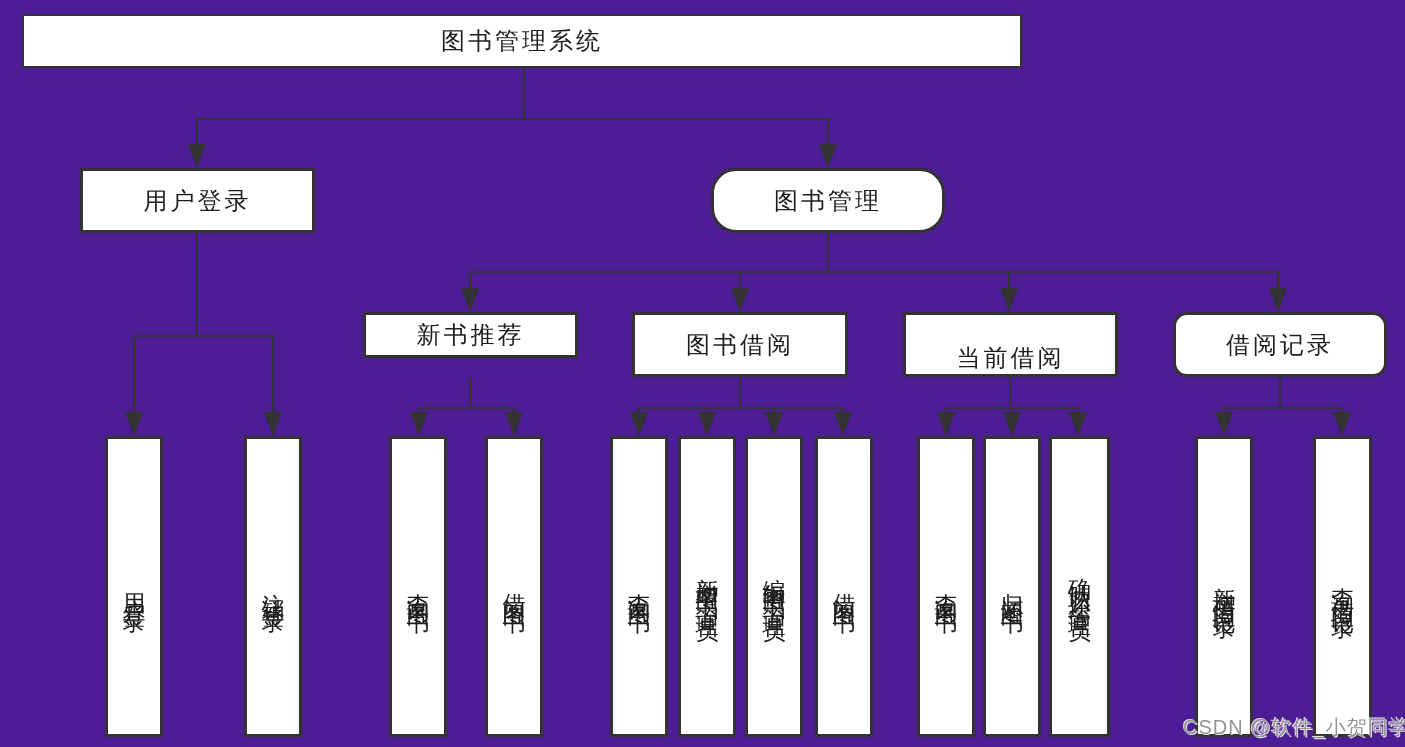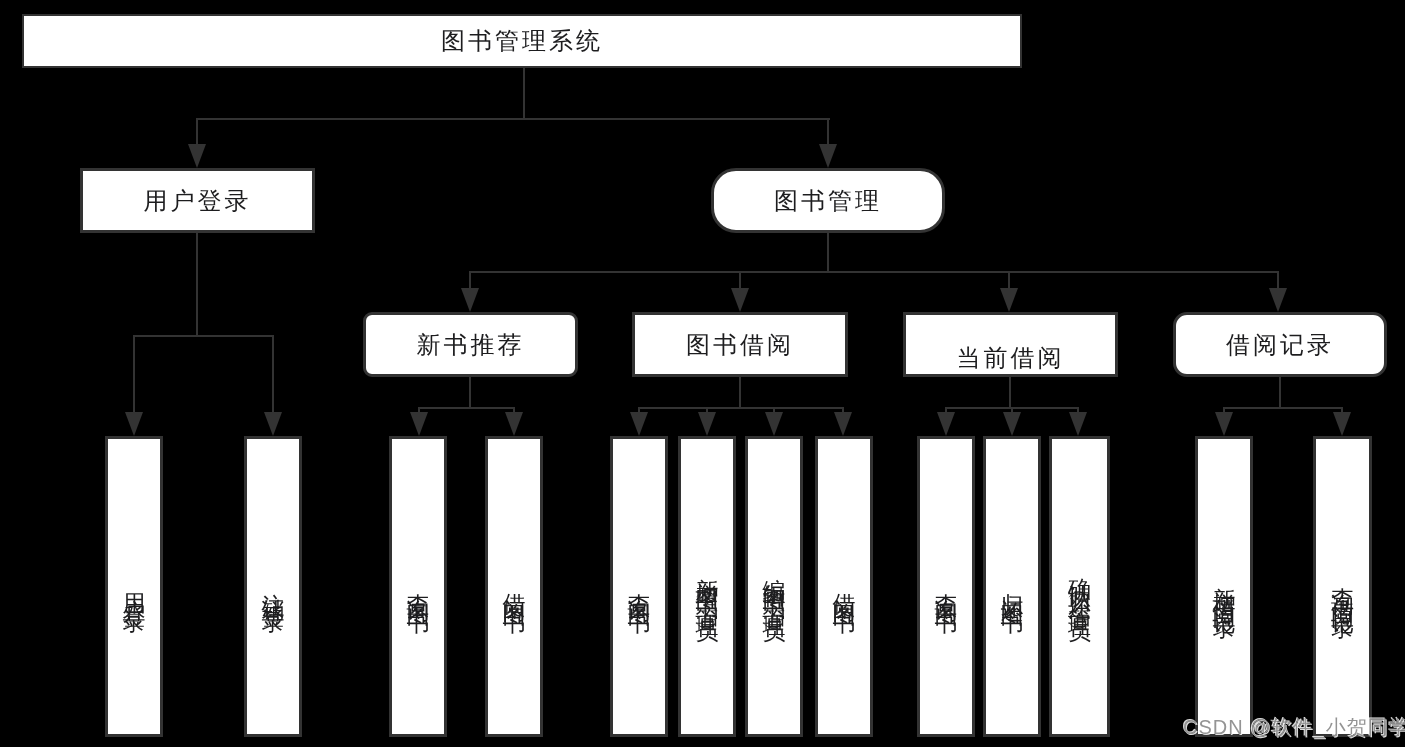--- a/index.html
+++ b/index.html
@@ -1,17 +1,17 @@
 <!DOCTYPE html>
 <html><head>
 <meta charset="utf-8">
 <style>
   html,body{margin:0;padding:0;background:#ffffff;}
   body{font-family:"Liberation Sans","DejaVu Sans",sans-serif;}
-  .canvas{position:relative;width:1405px;height:747px;background:#000000;overflow:hidden;color:#1f1f1f;}
+  .canvas{position:relative;width:1405px;height:747px;background:#4c1d95;overflow:hidden;color:#1f1f1f;}
   svg.connectors{position:absolute;left:0;top:0;width:1405px;height:747px;}
   svg.connectors line{stroke:#333333;stroke-width:2;}
   svg.connectors path{fill:#333333;stroke:none;}
   .node{position:absolute;box-sizing:border-box;background:#ffffff;border:3px solid #333333;
         display:flex;align-items:center;justify-content:center;
         font-size:24px;letter-spacing:3px;color:#1d1d1f;white-space:nowrap;}
   .node.root{border-width:2px;}
   .leaf{position:absolute;box-sizing:border-box;background:#ffffff;border:3px solid #333333;
         display:flex;align-items:center;justify-content:center;top:436px;height:301px;width:58px;}
   .leaf .vtext{writing-mode:vertical-rl;text-orientation:mixed;font-size:23px;
@@ -91,21 +91,21 @@
     <span>图书管理系统</span>
   </div>
 
   <div class="node" style="left:80px;top:168px;width:235px;height:65px;">
     <span>用户登录</span>
   </div>
   <div class="node" style="left:711px;top:168px;width:234px;height:65px;border-radius:25px;">
     <span>图书管理</span>
   </div>
 
-  <div class="node" style="left:363px;top:312px;width:215px;height:65px;border-radius:9px;">
+  <div class="node" style="left:363px;top:312px;width:215px;height:46px;">
     <span>新书推荐</span>
   </div>
   <div class="node" style="left:632px;top:312px;width:216px;height:65px;text-align:center;">
     <span>图书借阅</span>
   </div>
   <div class="node" style="left:903px;top:312px;width:215px;height:65px;align-items:flex-end;">
     <span>当前借阅</span>
   </div>
   <div class="node" style="left:1173px;top:312px;width:214px;height:65px;border-radius:14px;">
     <span>借阅记录</span>

